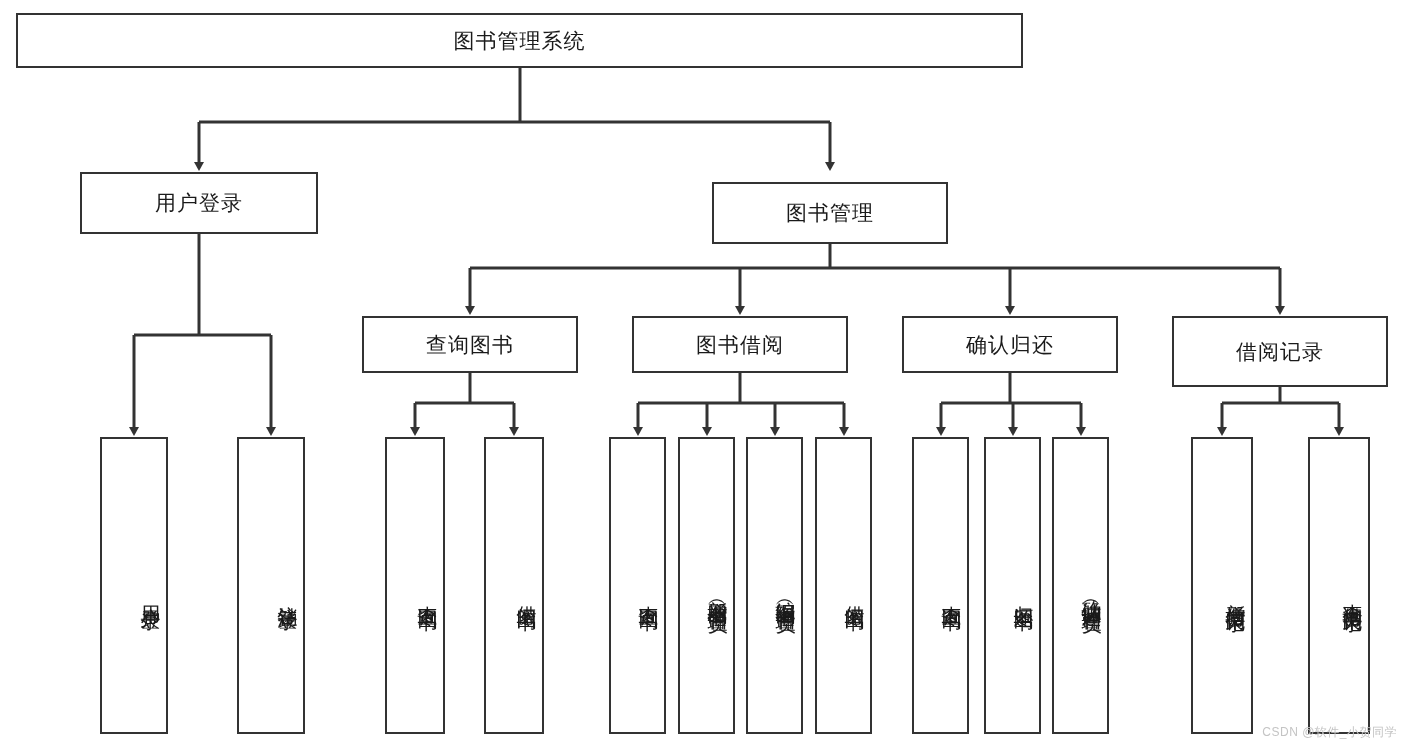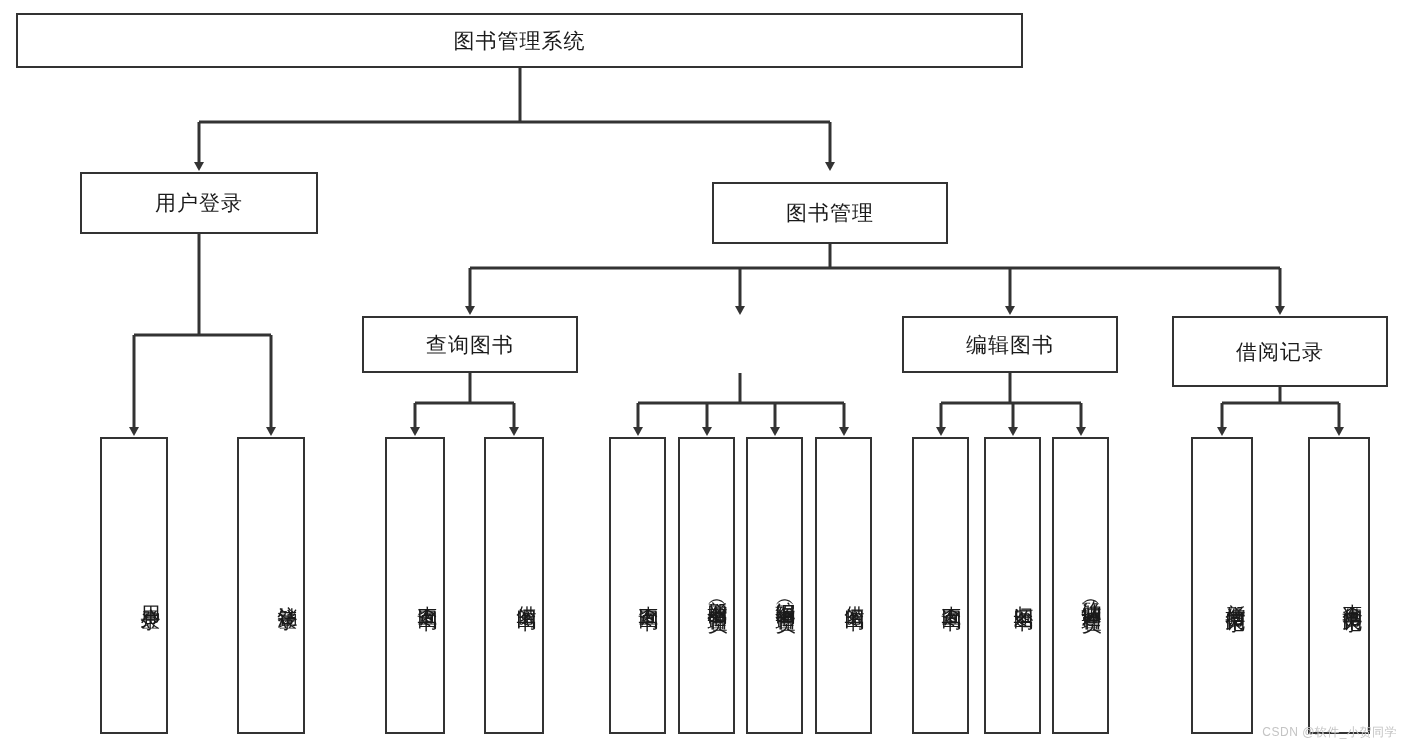--- a/index.html
+++ b/index.html
@@ -124,22 +124,25 @@
   <div class="node horiz" style="left: 80px; top: 172px; width: 238px; height: 62px;">
     <span>用户登录</span>
   </div>
   <div class="node horiz" style="left: 712px; top: 168px; width: 236px; height: 62px; margin-top: 14px;">
     <span>图书管理</span>
   </div>
 
   <div class="node horiz" style="left: 362px; top: 316px; width: 216px; height: 57px;">
     <span>查询图书</span>
   </div>
+  <div class="node horiz" style="left: 632px; top: 316px; width: 216px; height: 57px;">
+    <span>图书借阅</span>
+  </div>
   <div class="node horiz" style="left: 902px; top: 316px; width: 216px; height: 57px;">
-    <span>编辑图书</span>
+    <span>确认归还</span>
   </div>
   <div class="node horiz" style="left: 1172px; top: 316px; width: 216px; height: 71px;">
     <span>借阅记录</span>
   </div>
 
   <div class="node vert" style="left: 100px; top: 437px; width: 68px; height: 297px;">
     <span class="vtext">用户登录</span>
   </div>
   <div class="node vert" style="left: 237px; top: 437px; width: 68px; height: 297px;">
     <span class="vtext">注销登录</span>

